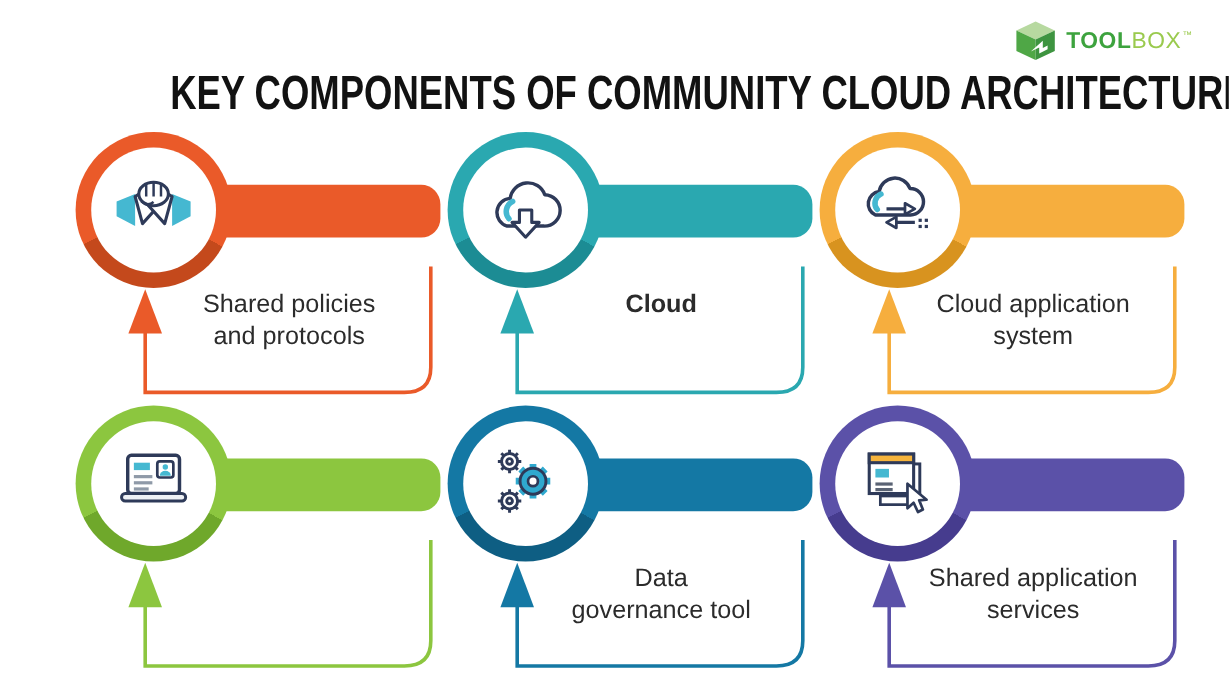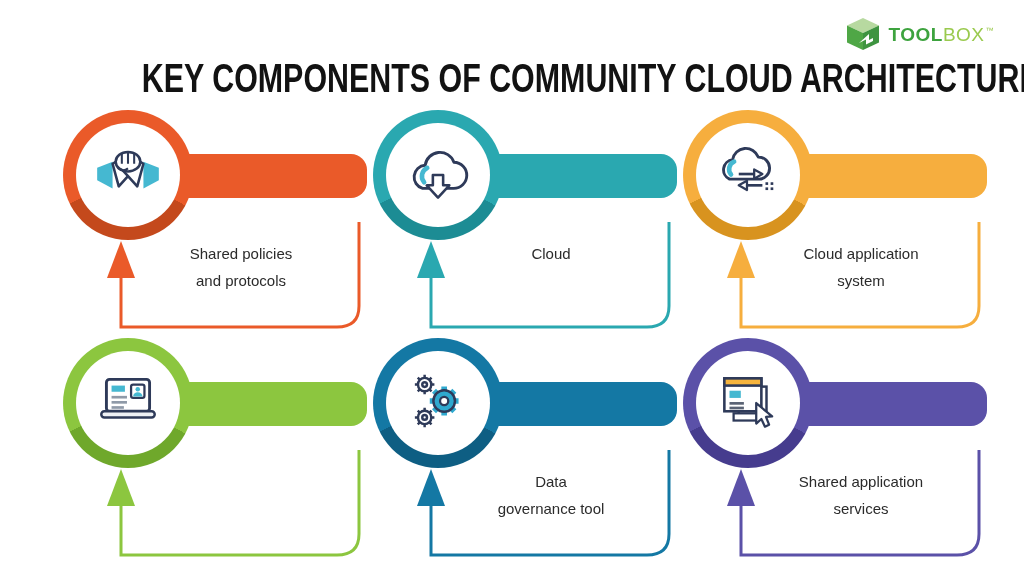--- a/index.html
+++ b/index.html
@@ -20,25 +20,25 @@
 
   
   .item{position:absolute;width:320px;height:236px;}
   .bar{position:absolute;left:62px;top:44px;width:242px;height:44px;background:var(--c);border-radius:0 16px 16px 0;z-index:1;}
   .connector{position:absolute;left:0;top:0;width:320px;height:236px;z-index:0;}
   .connector .line{stroke:var(--c);stroke-width:3;fill:none;}
   .connector .head{fill:var(--c);}
   .circle{position:absolute;left:0;top:0;width:130px;height:130px;border-radius:50%;z-index:2;
     background:conic-gradient(from 0deg, var(--c) 0 118deg, var(--cd) 118deg 244deg, var(--c) 244deg 360deg);}
   .circle-inner{position:absolute;inset:13px;background:#fff;border-radius:50%;display:flex;align-items:center;justify-content:center;}
-  .label{position:absolute;left:58px;top:130px;width:240px;text-align:center;font-size:15px;line-height:27px;color:#2b2b2b;white-space:pre-line;z-index:3;}
+  .label{position:absolute;left:58px;top:130px;width:240px;text-align:center;font-size:21px;line-height:27px;color:#2b2b2b;white-space:pre-line;z-index:3;}
 
   
   .pos-0{left:63px;top:110px;}
-  .pos-1{left:373px;top:110px;}
+  .pos-1{left:373px;top:110px;font-weight:bold;}
   .pos-2{left:683px;top:110px;}
   .pos-3{left:63px;top:338px;}
   .pos-4{left:373px;top:338px;}
   .pos-5{left:683px;top:338px;}
 </style>
 </head>
 <body>
 
 <div class="canvas">
 

